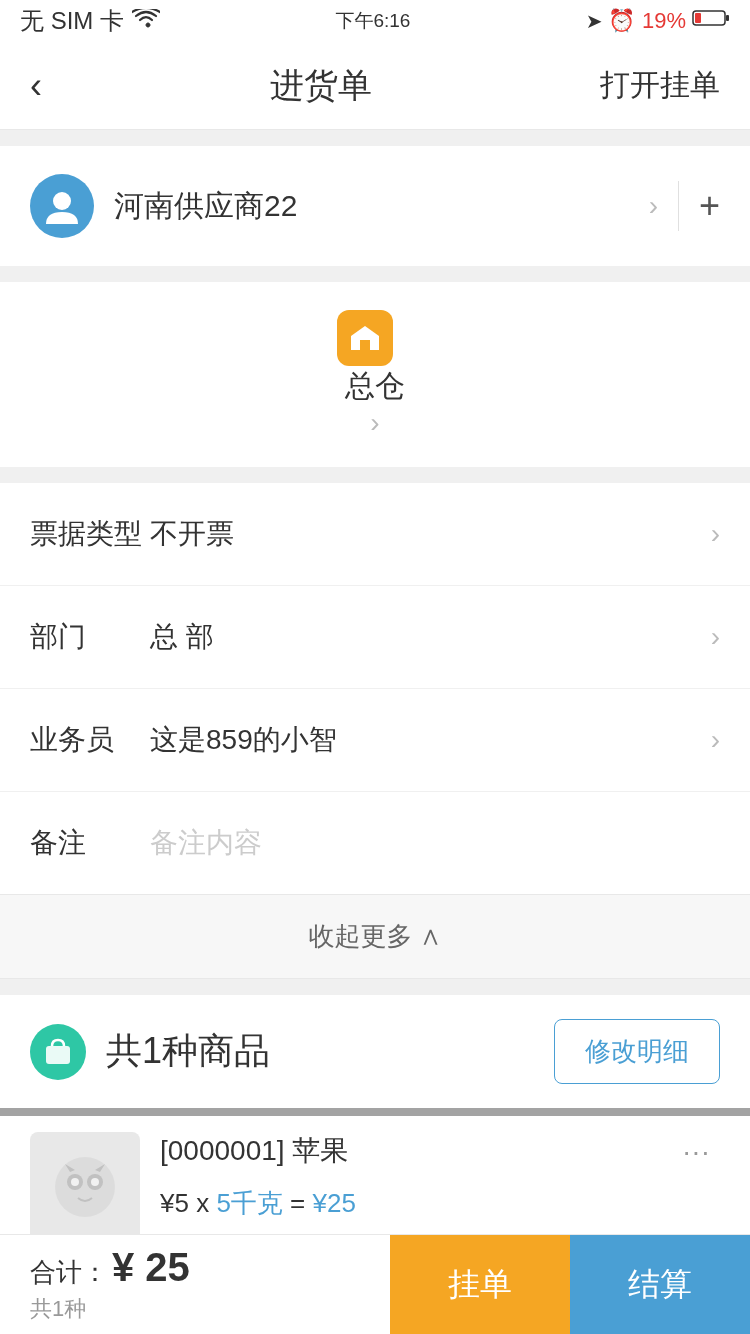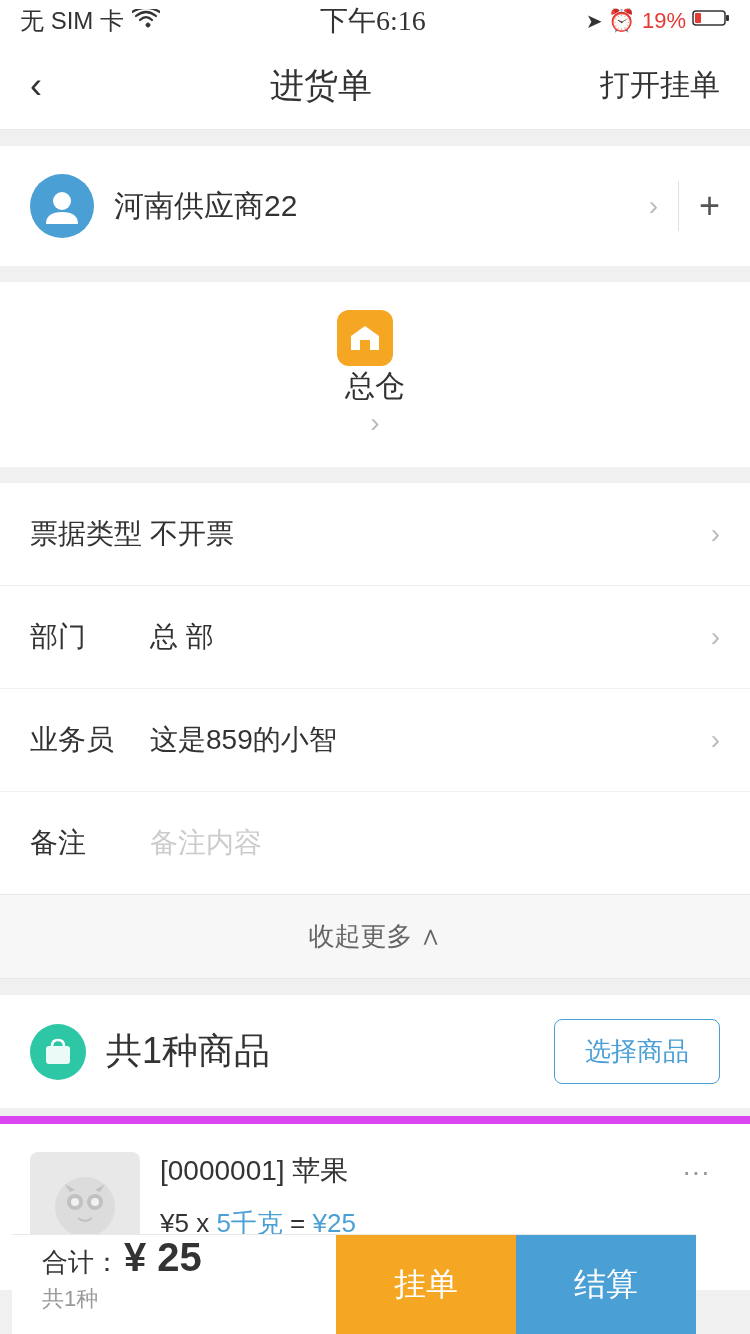--- a/index.html
+++ b/index.html
@@ -18,21 +18,21 @@
       background: #fff;
       height: 42px;
       display: flex;
       align-items: center;
       justify-content: space-between;
       padding: 0 20px;
       font-size: 24px;
       color: #333;
     }
     .status-left { display: flex; align-items: center; gap: 8px; }
-    .status-center { font-size: 28px; font-weight: 500; font-family: Liberation Serif, serif; }
+    .status-center { font-size: 19px; font-weight: 500; }
     .status-right { display: flex; align-items: center; gap: 6px; font-size: 22px; }
 
     
     .nav-bar {
       background: #fff;
       height: 88px;
       display: flex;
       align-items: center;
       justify-content: space-between;
       padding: 0 30px;
@@ -225,23 +225,22 @@
       align-items: center;
       gap: 8px;
       cursor: pointer;
     }
 
     
     .product-item {
       background: #fff;
       display: flex;
       align-items: flex-start;
-      padding: 28px 30px;
-      border-top: 8px solid #d946ef;
-      margin-top: 8px;
+      padding: 16px 30px;
+      border-top: 8px solid #a3a3a3;
     }
     .product-thumb {
       width: 110px;
       height: 110px;
       background: #e8e8e8;
       border-radius: 8px;
       display: flex;
       align-items: center;
       justify-content: center;
       flex-shrink: 0;
@@ -264,25 +263,25 @@
     .more-btn {
       color: #999;
       font-size: 28px;
       padding: 4px 10px;
     }
 
     
     .footer {
       position: fixed;
       bottom: 0;
-      left: 12px;
-      width: 684px;
+      left: 0;
+      width: 750px;
       height: 100px;
       display: flex;
-      align-items: flex-start;
+      align-items: center;
       background: #fff;
       border-top: 1px solid #e8e8e8;
     }
     .footer-total {
       flex: 1;
       padding: 0 30px;
     }
     .footer-total-label {
       font-size: 26px;
       color: #333;
@@ -421,21 +420,21 @@
 
 <div class="section-gap"></div>
 <div class="product-toolbar">
   <div class="product-icon">
     <svg width="32" height="32" viewBox="0 0 32 32" fill="white">
       <rect x="4" y="10" width="24" height="18" rx="3" fill="white" opacity="0.9"></rect>
       <path d="M10 10 Q10 4 16 4 Q22 4 22 10" fill="none" stroke="white" stroke-width="2.5"></path>
     </svg>
   </div>
   <span class="product-count">共1种商品</span>
-  <button class="btn-outline">选择商品</button>
+  <button class="btn-outline">修改明细</button>
 </div>
 
 <div class="product-item">
   <div class="product-thumb">
     <svg width="70" height="70" viewBox="0 0 70 70" class="owl-logo">
       <circle cx="35" cy="35" r="30" fill="#ccc"></circle>
       <circle cx="25" cy="30" r="8" fill="#888"></circle>
       <circle cx="45" cy="30" r="8" fill="#888"></circle>
       <circle cx="25" cy="30" r="4" fill="#fff"></circle>
       <circle cx="45" cy="30" r="4" fill="#fff"></circle>

